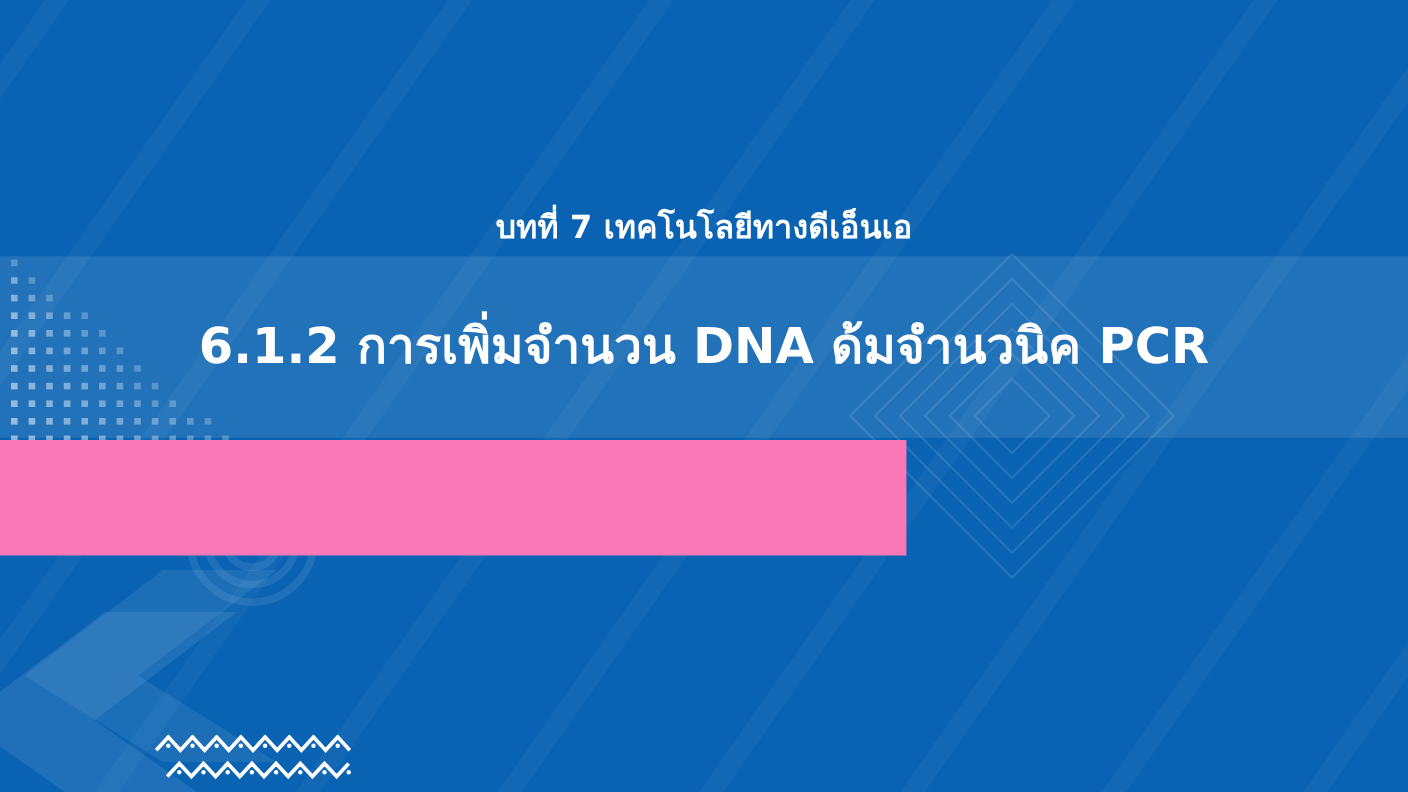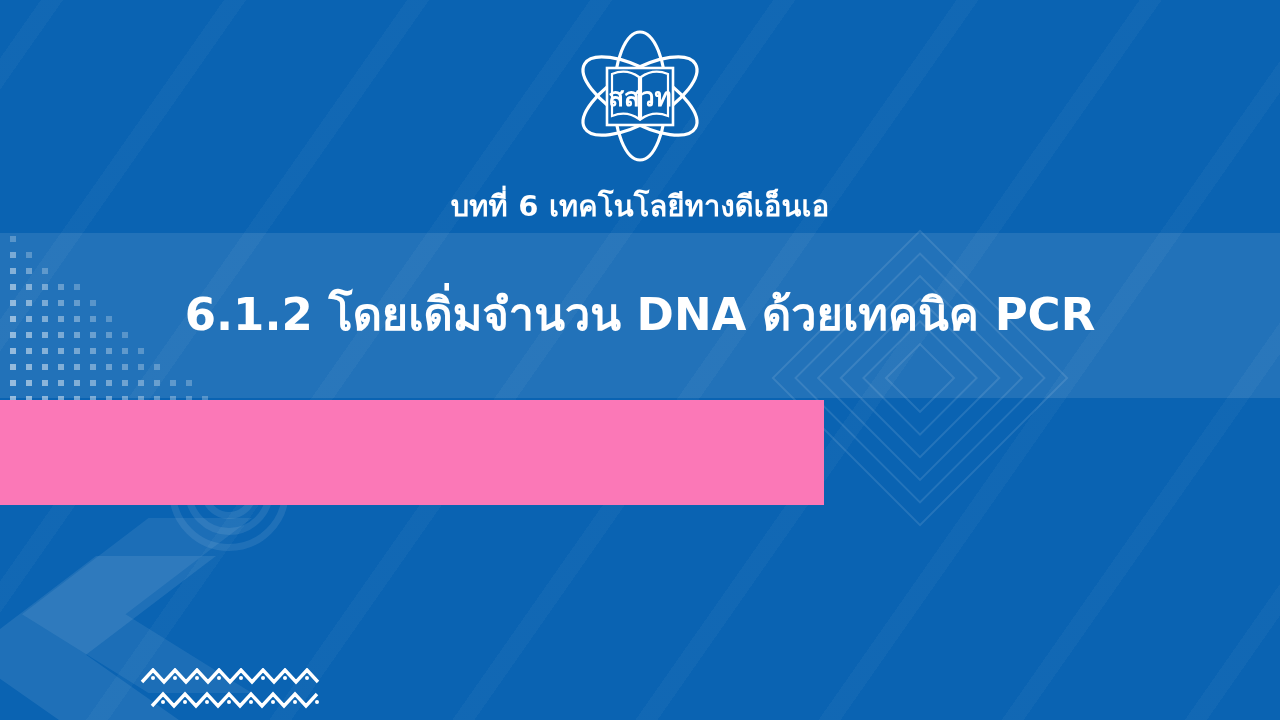--- a/index.html
+++ b/index.html
@@ -301,39 +301,24 @@
       <i style="left: 192px; top: 224px; background: rgba(255, 255, 255, 0.34);"></i>
       <i style="left: 208px; top: 224px; background: rgba(255, 255, 255, 0.32);"></i>
       <i style="left: 224px; top: 224px; background: rgba(255, 255, 255, 0.3);"></i>
       <i style="left: 240px; top: 224px; background: rgba(255, 255, 255, 0.29);"></i>
       <i style="left: 256px; top: 224px; background: rgba(255, 255, 255, 0.27);"></i>
       <i style="left: 272px; top: 224px; background: rgba(255, 255, 255, 0.25);"></i>
     </div>
 
   <div class="deco" id="pink-bar"></div>
 
-  <div class="deco" id="logo">
-    <svg viewBox="0 0 144 148" xmlns="http://www.w3.org/2000/svg">
-      <g fill="none" stroke="#FFFFFF" stroke-width="3.2">
-        <ellipse cx="72" cy="74" rx="26" ry="64"></ellipse>
-        <ellipse cx="72" cy="74" rx="26" ry="64" transform="rotate(60 72 74)"></ellipse>
-        <ellipse cx="72" cy="74" rx="26" ry="64" transform="rotate(120 72 74)"></ellipse>
-      </g>
-
-      <rect x="39" y="46" width="66" height="57" fill="#0A63B2" stroke="#FFFFFF" stroke-width="2.6"></rect>
-      <path d="M44 52 C54 48, 64 50, 71 55 L71 97 C64 92, 54 90, 44 94 Z" fill="#0A63B2" stroke="#FFFFFF" stroke-width="2.2"></path>
-      <path d="M100 52 C90 48, 80 50, 73 55 L73 97 C80 92, 90 90, 100 94 Z" fill="#0A63B2" stroke="#FFFFFF" stroke-width="2.2"></path>
-      <line x1="72" y1="55" x2="72" y2="97" stroke="#FFFFFF" stroke-width="2.2"></line>
-      <text x="72" y="84" text-anchor="middle" font-family="'DejaVu Sans','Liberation Sans',sans-serif" font-size="26" font-weight="bold" fill="#FFFFFF">สสวท</text>
-    </svg>
-  </div>
-
-  <div id="chapter-title"><span style="white-space: nowrap;">บทที่ 6 เทคโนโลยีทางดีเอ็นเอ</span></div>
-
-  <div id="slide-title"><span style="white-space: nowrap;">6.1.2 โดยเดิ่มจำนวน DNA ด้วยเทคนิค PCR</span></div>
+
+  <div id="chapter-title"><span style="white-space: nowrap;">บทที่ 7 เทคโนโลยีทางดีเอ็นเอ</span></div>
+
+  <div id="slide-title"><span style="white-space: nowrap;">6.1.2 การเพิ่มจำนวน DNA ด้มจำนวนิค PCR</span></div>
 
 
   <div class="deco" id="zigzag">
     <svg width="180" height="44" viewBox="0 0 180 44" xmlns="http://www.w3.org/2000/svg">
       <g stroke="#FFFFFF" stroke-width="3.4" fill="none" stroke-linejoin="miter">
         <polyline points="2,14 13,2 24,14 35,2 46,14 57,2 68,14 79,2 90,14 101,2 112,14 123,2 134,14 145,2 156,14 167,2 178,14"></polyline>
         <polyline points="12,38 23,26 34,38 45,26 56,38 67,26 78,38 89,26 100,38 111,26 122,38 133,26 144,38 155,26 166,38 177,26"></polyline>
       </g>
       <g fill="#FFFFFF">
         <circle cx="13" cy="10" r="2"></circle>

